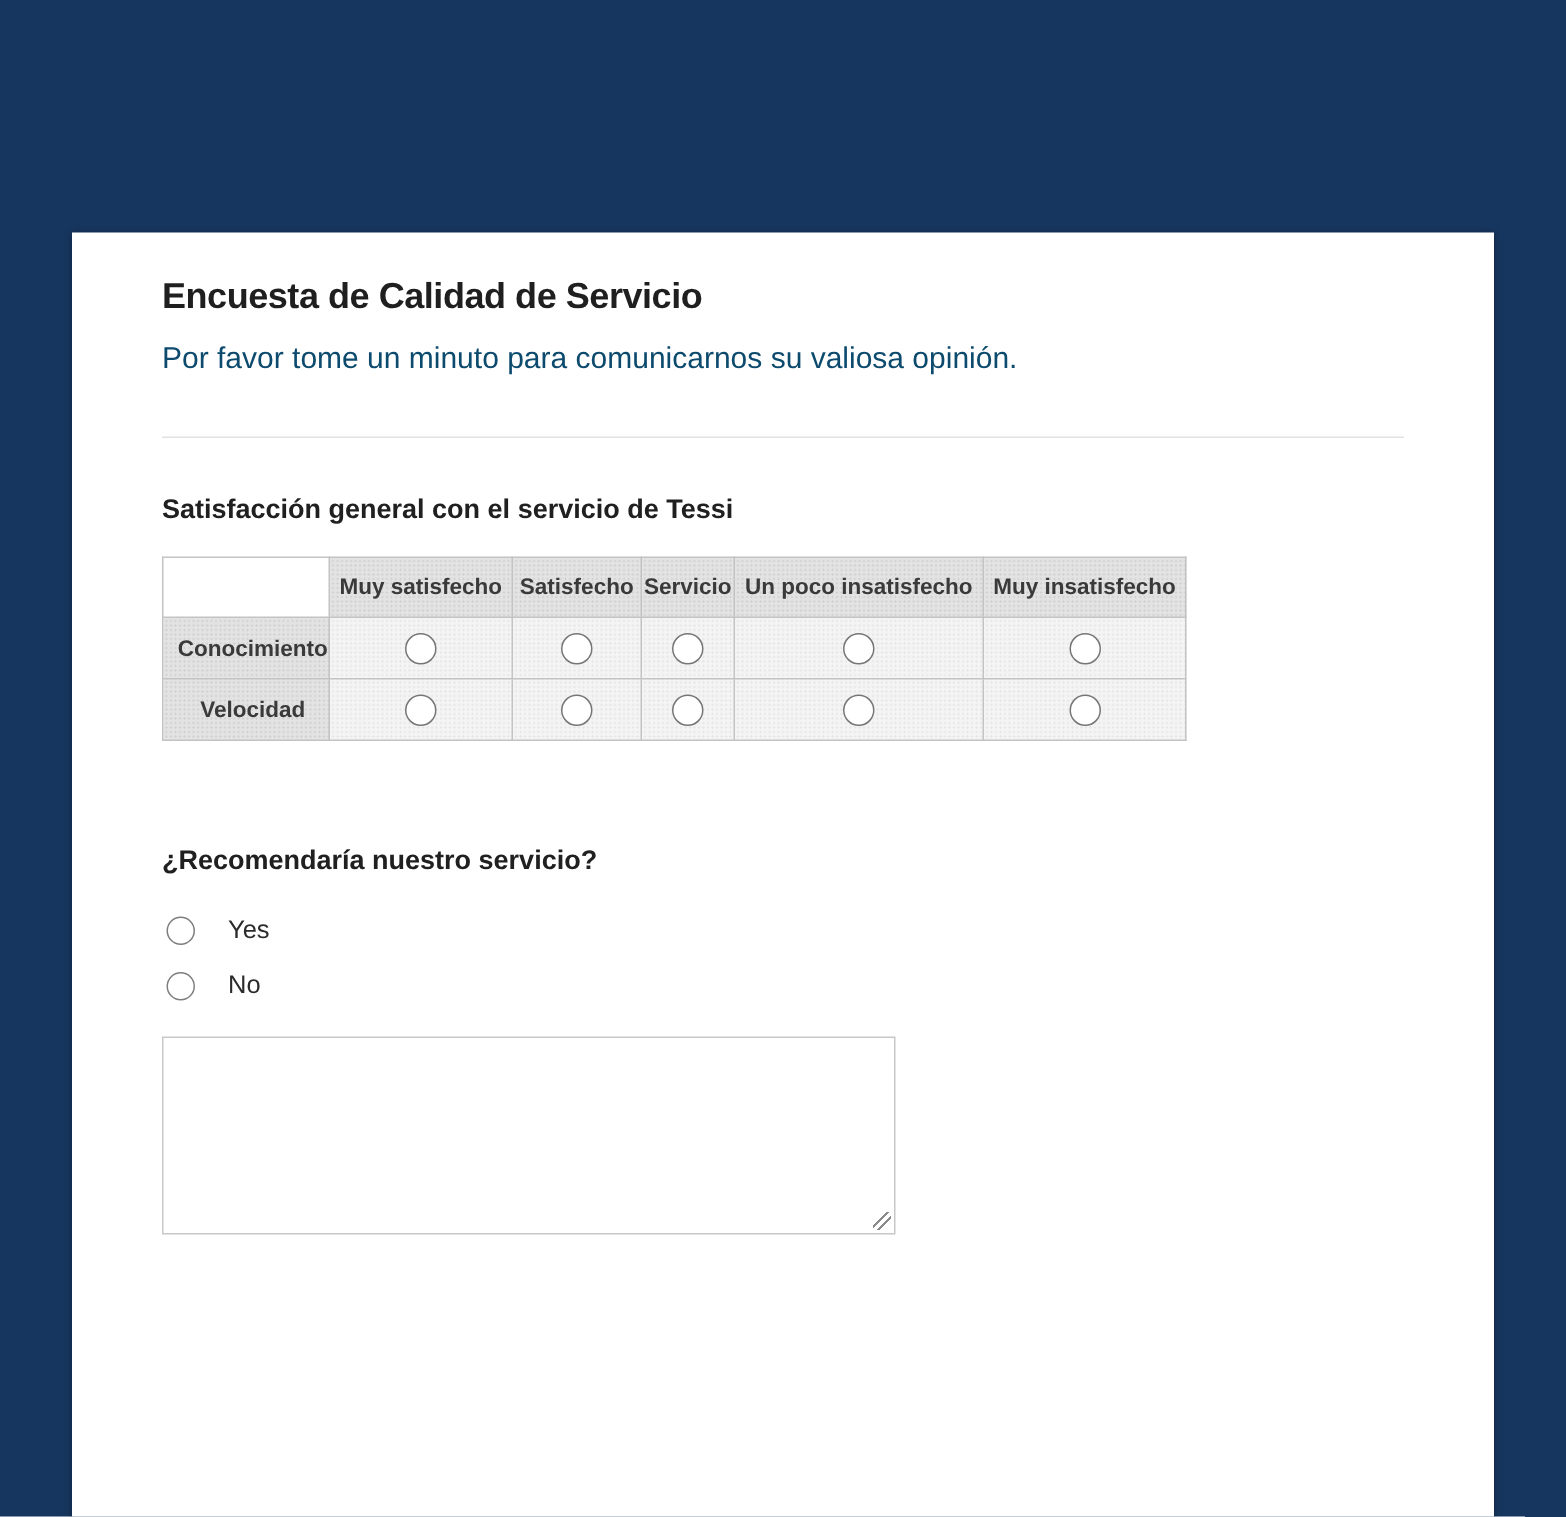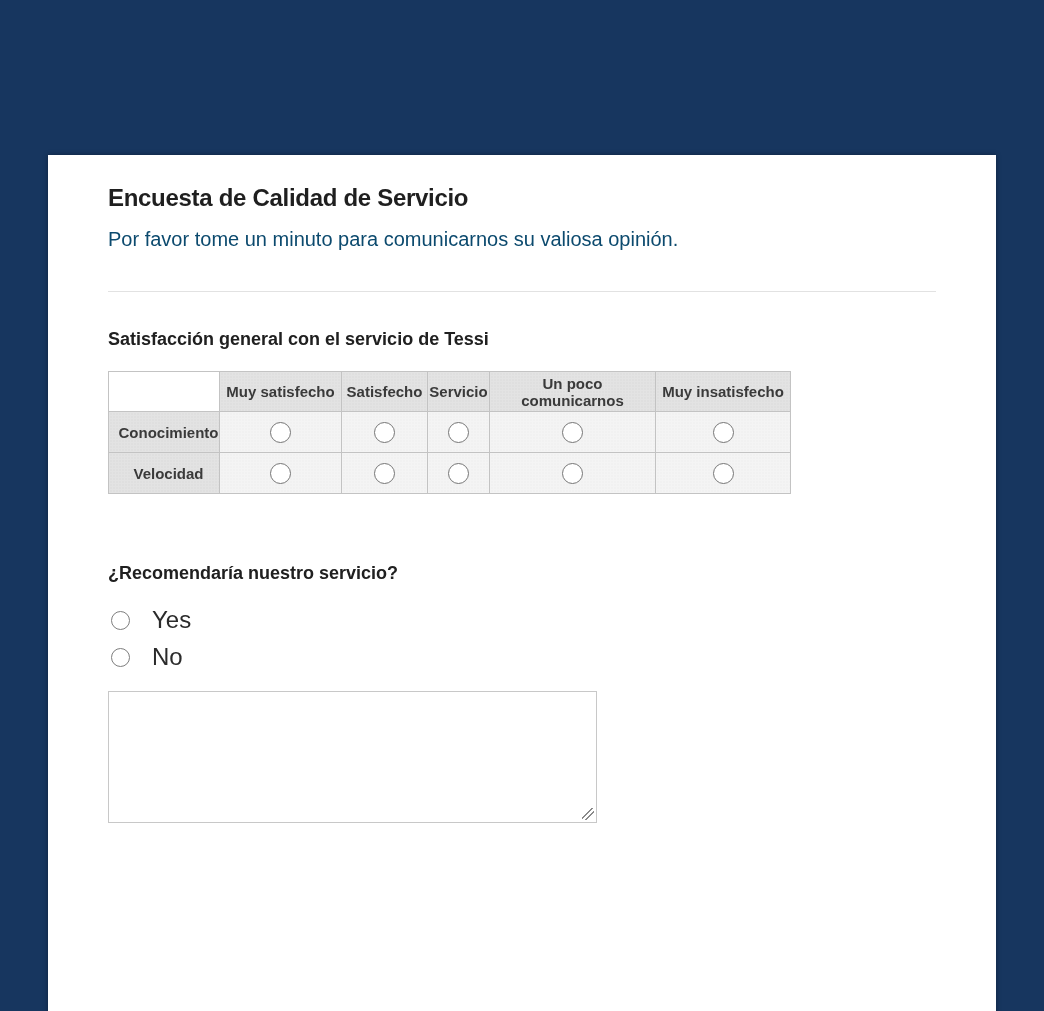--- a/index.html
+++ b/index.html
@@ -89,21 +89,21 @@
   .options { margin-top:16px; }
   .option-row {
     height:37px;
     display:flex;
     align-items:center;
     padding-left:3px;
   }
   .option-row .radio { width:19px; height:19px; border-color:#7e7e7e; flex:0 0 auto; }
   .option-text {
     margin-left:22px;
-    font-size:24px;
+    font-size:17px;
     color:#2b2b2b;
   }
 
   .q-improve .q-label { margin-top:58px; }
   .textarea-wrap {
     position:relative;
     margin-top:15px;
     width:489px;
   }
   textarea.improve {
@@ -147,21 +147,21 @@
             <col style="width:62px">
             <col style="width:166px">
             <col style="width:135px">
         </colgroup>
         <thead>
           <tr>
             <th class="corner"></th>
             <th class="cell-gray">Muy satisfecho</th>
             <th class="cell-gray">Satisfecho</th>
             <th class="cell-gray">Servicio</th>
-            <th class="cell-gray">Un poco comunicarnos</th>
+            <th class="cell-gray">Un poco insatisfecho</th>
             <th class="cell-gray">Muy insatisfecho</th>
           </tr>
         </thead>
         <tbody>
           <tr>
             <th class="row-label cell-gray">Conocimiento</th>
             <td class="cell-light"><span class="radio"></span></td>
             <td class="cell-light"><span class="radio"></span></td>
             <td class="cell-light"><span class="radio"></span></td>
             <td class="cell-light"><span class="radio"></span></td>

